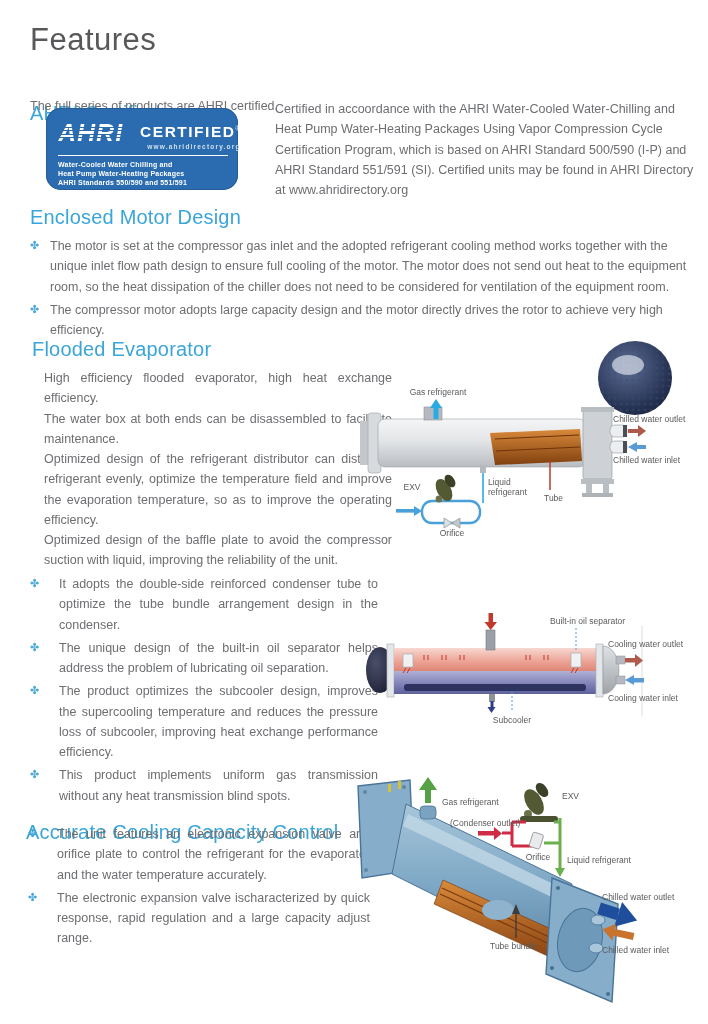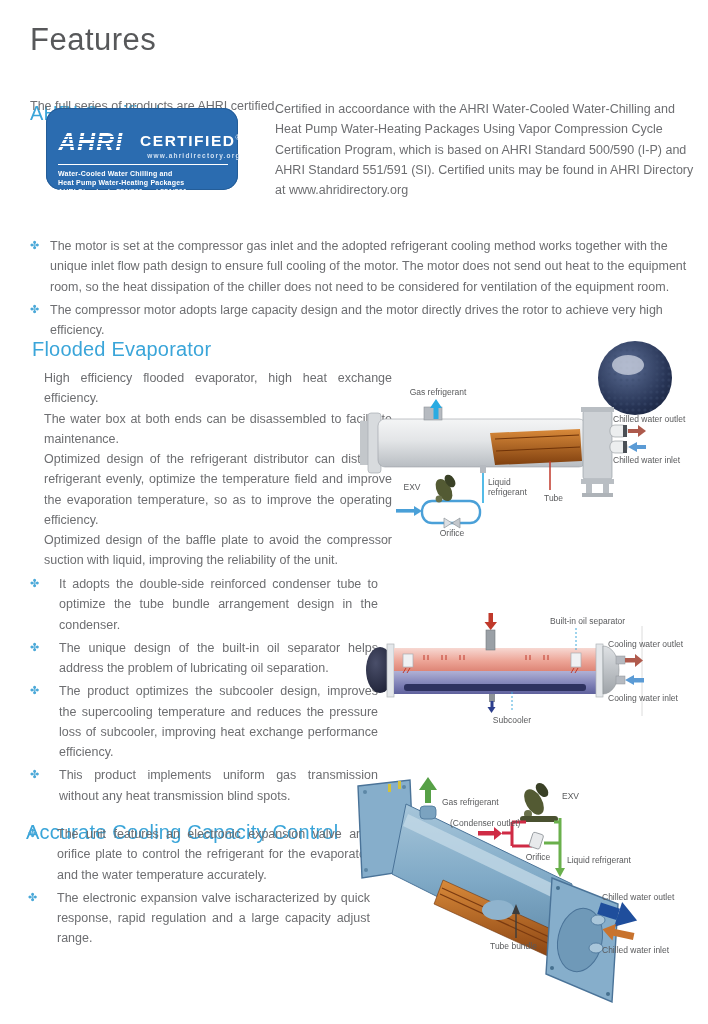--- a/index.html
+++ b/index.html
@@ -8,21 +8,21 @@
   .page { position:relative; width:708px; height:1024px; background:#fff; overflow:hidden; }
 
   .title { position:absolute; left:30px; top:22px; font-size:31px; font-weight:400; color:#57585a; letter-spacing:0.5px; }
   .sec-h { position:absolute; font-size:20px; font-weight:400; color:#3aa5d9; letter-spacing:0.2px; }
   .body-txt { color:#6d6e71; font-size:12.5px; line-height:1.62; }
 
   .ahri-intro { position:absolute; left:30px; top:96px; }
   .ahri-para  { position:absolute; left:275px; top:99px; width:428px; }
 
   .badge { position:absolute; left:46px; top:108px; width:192px; height:82px;
-           background:#2b6cb0; border-radius:15px; color:#fff; padding:22px 10px 6px 12px;
+           background:#2b6cb0; border-radius:15px; color:#fff; padding:13px 10px 6px 12px;
            box-shadow:0 0 0 1px #245d98 inset; }
   .badge-top { display:flex; align-items:flex-start; gap:7px; }
   .badge-brand { font-size:25px; font-weight:bold; font-style:italic; letter-spacing:1px; line-height:1;
                  background:repeating-linear-gradient(180deg,#fff 0 2.5px,#2b6cb0 2.5px 3.5px);
                  -webkit-background-clip:text; background-clip:text; color:transparent; }
   .badge-cert-wrap { display:flex; flex-direction:column; align-items:flex-end; margin-top:2px; }
   .badge-cert { font-size:15.5px; font-weight:bold; letter-spacing:1.5px; line-height:1; color:#fff;margin-left:10px; }
   .badge-reg { font-size:7px; vertical-align:super; }
   .badge-url { font-size:6.5px; letter-spacing:1.2px; color:#cfe0f2; margin-top:2px; font-weight:bold; }
   .badge-div { border-top:1.5px solid #ffffff; margin:5px 0 4px 0; }
@@ -65,20 +65,21 @@
     <div class="badge-div"></div>
     <div class="badge-lines">
       <div>Water-Cooled Water Chilling and</div>
       <div>Heat Pump Water-Heating Packages</div>
       <div>AHRI Standards 550/590 and 551/591</div>
     </div>
   </div>
 
   <div class="body-txt ahri-para">Certified in accoordance with the AHRI Water-Cooled Water-Chilling and Heat Pump Water-Heating Packages Using Vapor Compression Cycle Certification Program, which is based on AHRI Standard 500/590 (I-P) and AHRI Standard 551/591 (SI). Certified units may be found in AHRI Directory at www.ahridirectory.org</div>
 
+  <div class="sec-h" style="left:30px; top:206px;">Enclosed Motor Design</div>
   <ul class="feat emd-list body-txt">
     <li>
       <span class="b-ic">✤</span>
       <span class="b-tx">The motor is set at the compressor gas inlet and the adopted refrigerant cooling method works together with the unique inlet flow path design to ensure full cooling of the motor. The motor does not send out heat to the equipment room, so the heat dissipation of the chiller does not need to be considered for ventilation of the equipment room.</span>
     </li>
     <li>
       <span class="b-ic">✤</span>
       <span class="b-tx">The compressor motor adopts large capacity design and the motor directly drives the rotor to achieve very high efficiency.</span>
     </li>
   </ul>

